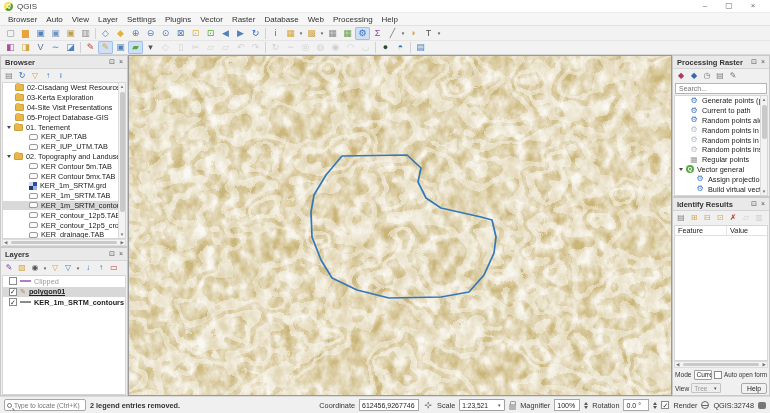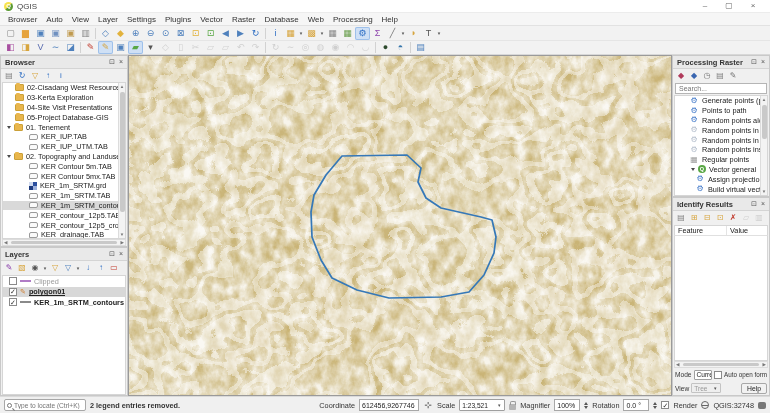--- a/index.html
+++ b/index.html
@@ -31,21 +31,21 @@
 
 .panel{position:absolute;background:#f0f0f0;border:1px solid #c9c9c9;display:flex;flex-direction:column}
 .ptitle{height:13px;flex:none;display:flex;align-items:center;padding:0 4px;font-size:7.5px;font-weight:bold;color:#333;background:#e9e9e9;border-bottom:1px solid #d4d4d4}
 .pbtns{margin-left:auto;display:flex;gap:4px;color:#555;font-size:7px;font-weight:normal}
 .ptools{height:13px;flex:none;display:flex;align-items:center;gap:1px;padding:0 2px;background:#f0f0f0}
 .ptools .tbi{width:12px;height:11px;font-size:8px}
 .tree{background:#fff;border:1px solid #d6d6d6;margin:0 1px;overflow:hidden;position:relative;flex:1}
 .trow{display:flex;align-items:center;height:9.8px;gap:3px;white-space:nowrap;font-size:7.3px;color:#1a1a1a;overflow:hidden}
 .trow.sel{background:#d9d9d9}
 .tl{overflow:hidden;text-overflow:clip}
-.d0{padding-left:12px}.d1{padding-left:4px}.d2{padding-left:26px}.p0{padding-left:14px}.pg{padding-left:16px}.p1{padding-left:20px}
+.d0{padding-left:12px}.d1{padding-left:4px}.d2{padding-left:26px}.p0{padding-left:14px}.pg{padding-left:4px}.p1{padding-left:20px}
 .chev{width:0;height:0;border:2.5px solid transparent;border-top:3.5px solid #4a4a4a;margin-top:3px;flex:none}
 .folder{width:9px;height:7px;background:#e9b64c;border:0.5px solid #caa038;border-radius:1px;position:relative;flex:none}
 .folder::before{content:"";position:absolute;top:-2px;left:-0.5px;width:4px;height:2px;background:#e9b64c;border-radius:1px 1px 0 0}
 .tabfile{width:9px;height:6px;border:1px solid #9a9a9a;border-radius:2px 2px 2px 0;background:#fafafa;flex:none}
 .grdfile{width:8px;height:8px;flex:none;background:conic-gradient(#2b4f9e 25%,#9db1dd 0 50%,#1d3a7e 0 75%,#cfd9ee 0)}
 .gear{color:#3f77c8;font-size:8px;width:10px;text-align:center;flex:none;line-height:1}
 .gear.light{color:#b3bdcb}
 .gridic{color:#9a9a9a;font-size:8px;width:10px;text-align:center;flex:none}
 .qmini{width:8px;height:8px;border-radius:50%;background:#58a744;color:#fff;font-size:5.5px;font-weight:bold;display:flex;align-items:center;justify-content:center;flex:none}
 
@@ -385,21 +385,21 @@
     <div class="searchbox">
       <input type="text" placeholder="Search..." style="">
     </div>
     <div class="tree">
       <div class="trow p0">
           <span class="gear">⚙</span>
           <span class="tl">Generate points (pixel...</span>
         </div>
       <div class="trow p0">
           <span class="gear">⚙</span>
-          <span class="tl">Points to path</span>
+          <span class="tl">Current to path</span>
         </div>
       <div class="trow p0">
           <span class="gear">⚙</span>
           <span class="tl">Random points along ...</span>
         </div>
       <div class="trow p0">
           <span class="gear light">⚙</span>
           <span class="tl">Random points in ext...</span>
         </div>
       <div class="trow p0">

